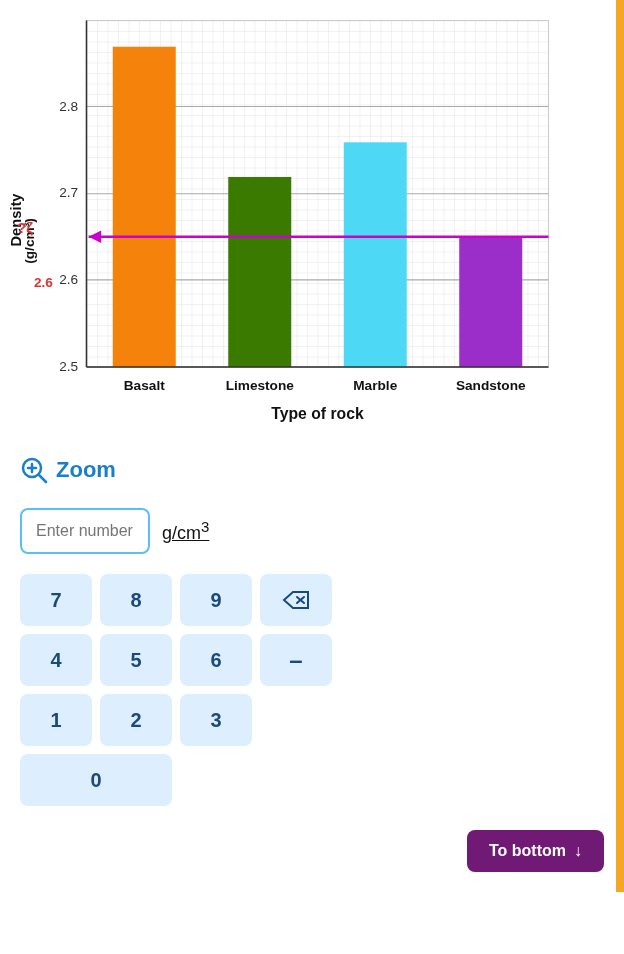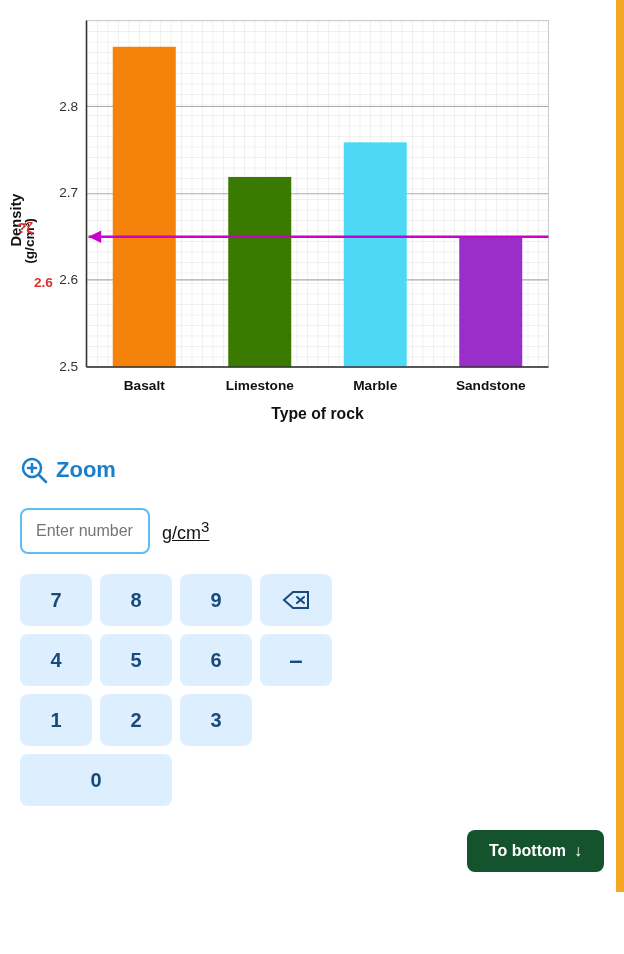--- a/index.html
+++ b/index.html
@@ -136,21 +136,21 @@
       font-size: 24px;
     }
 
     
     .bottom-row {
       display: flex;
       justify-content: flex-end;
       padding: 14px 20px 20px 20px;
     }
     .to-bottom-btn {
-      background: #14532d;
+      background: #701a75;
       color: #fff;
       border: none;
       border-radius: 8px;
       padding: 12px 22px;
       font-size: 16px;
       font-weight: 600;
       cursor: pointer;
       display: flex;
       align-items: center;
       gap: 8px;

